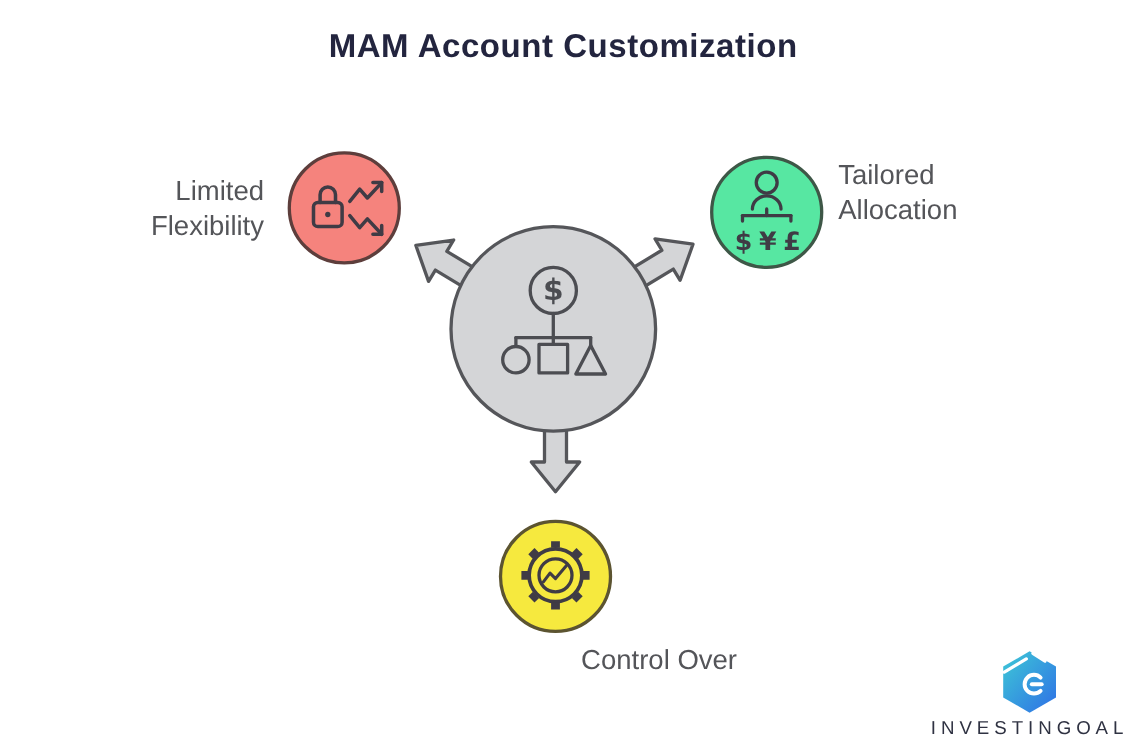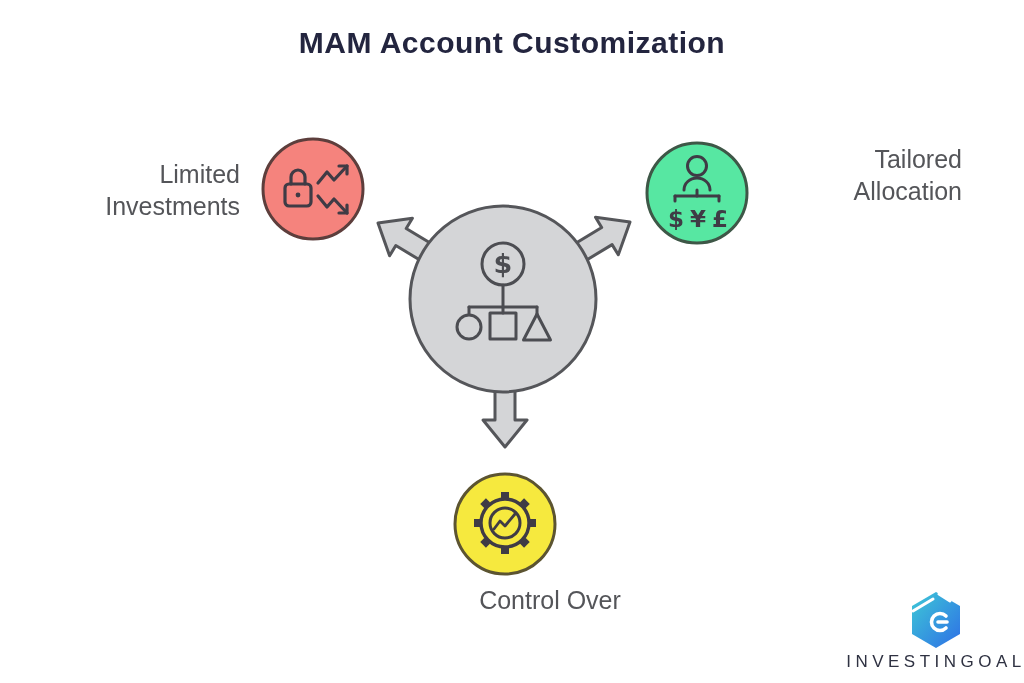--- a/index.html
+++ b/index.html
@@ -8,22 +8,22 @@
     font-family:"Liberation Sans", sans-serif;
   }
   .title{
     position:absolute;top:26px;left:0;width:1024px;text-align:center;
     font-size:30px;font-weight:800;letter-spacing:.5px;color:#23253f;
   }
   .node-label{
     position:absolute;font-size:25px;line-height:32px;color:#545559;font-weight:400;
   }
   .label-left{top:158px;left:28px;width:212px;text-align:right;}
-  .label-right{top:143px;left:762px;width:200px;text-align:right;}
-  .label-bottom{top:584px;left:430px;width:240px;text-align:center;}
+  .label-right{top:143px;left:762px;width:200px;text-align:left;}
+  .label-bottom{top:584px;left:430px;width:240px;text-align:right;}
   .label-line{display:block;}
   .diagram-svg{position:absolute;top:0;left:0;}
   .logo-word{
     position:absolute;top:652px;left:842px;width:188px;text-align:center;
     font-size:17px;letter-spacing:4.5px;color:#2f3242;font-weight:500;
   }
 </style>
 </head>
 <body>
 
@@ -104,21 +104,21 @@
         <line x1="913" y1="611" x2="933" y2="599" stroke-width="3"></line>
         <line x1="939" y1="594" x2="950" y2="601" stroke-width="3"></line>
         <path d="M946,628 A8.5,8.5 0 1 1 946,616" stroke-width="3.6"></path>
         <line x1="938" y1="622" x2="947" y2="622" stroke-width="3.6"></line>
       </g>
     </g>
   </svg>
 
   <div class="node-label label-left">
     <span class="label-line">Limited</span>
-    <span class="label-line">Investments</span>
+    <span class="label-line">Flexibility</span>
   </div>
 
   <div class="node-label label-right">
     <span class="label-line">Tailored</span>
     <span class="label-line">Allocation</span>
   </div>
 
   <div class="node-label label-bottom">
     <span class="label-line">Control Over</span>
   </div>

